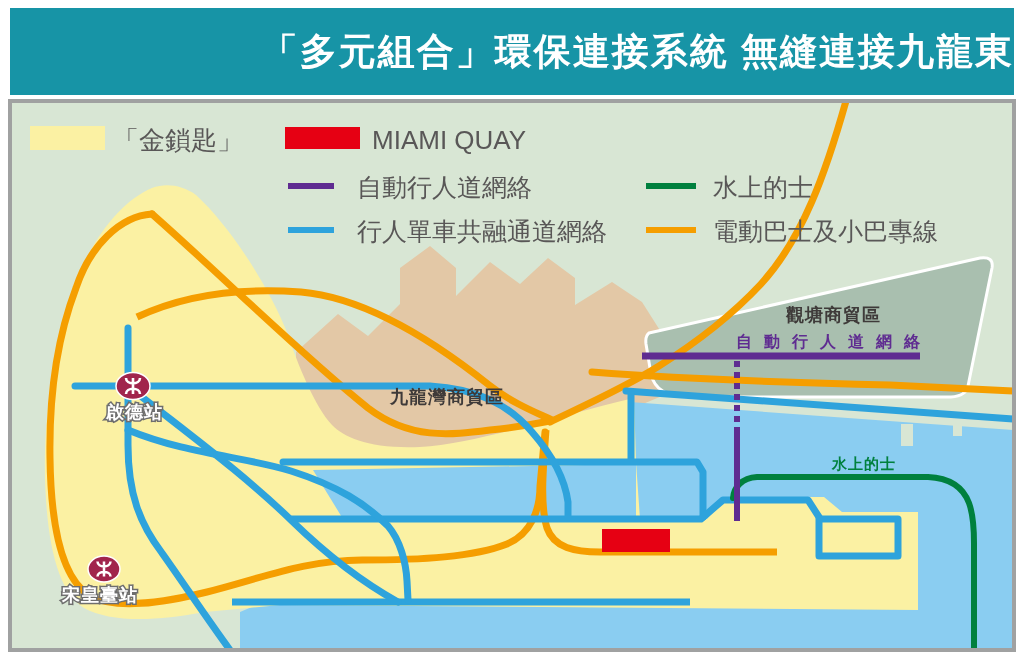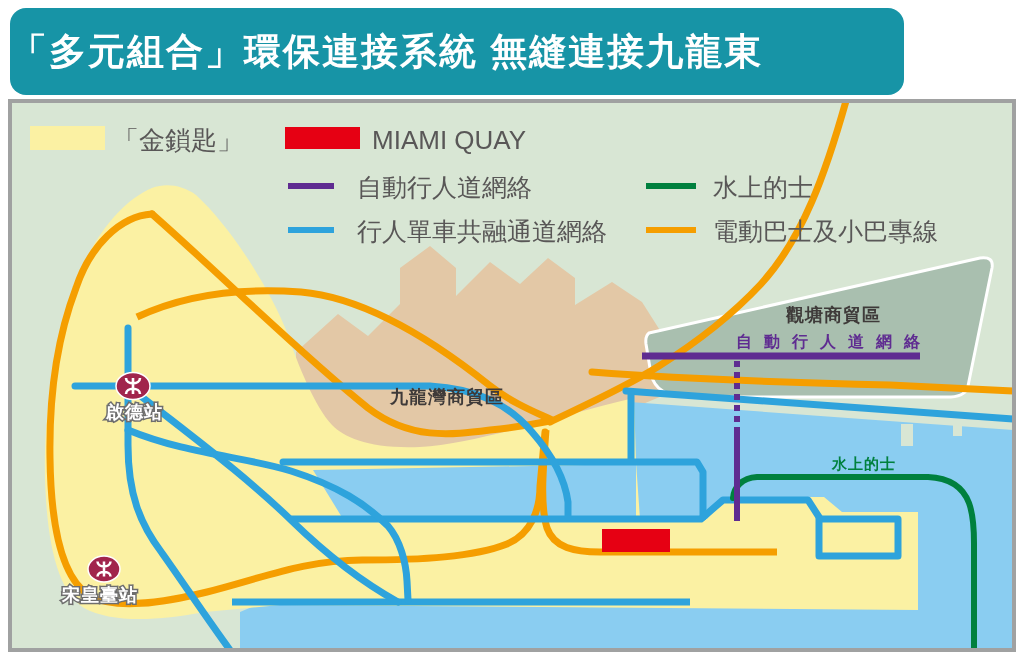--- a/index.html
+++ b/index.html
@@ -1,18 +1,18 @@
 <!DOCTYPE html>
 <html><head>
 <meta charset="utf-8">
 <style>
   html,body{margin:0;padding:0;background:#ffffff;font-family:"Liberation Sans",sans-serif;}
   .page{position:relative;width:1024px;height:657px;background:#ffffff;overflow:hidden;}
-  .titlebar{position:absolute;left:10px;top:8px;width:894px;height:87px;background:#1794a6;
-    display:flex;align-items:center;justify-content:flex-start;border-radius:16px;}
+  .titlebar{position:absolute;left:10px;top:8px;width:1004px;height:87px;background:#1794a6;
+    display:flex;align-items:center;justify-content:flex-end;}
   .titlebar h1{margin:0;color:#ffffff;font-size:37px;font-weight:bold;letter-spacing:2px;}
   .mapwrap{position:absolute;left:8px;top:99px;width:1008px;height:553px;}
   svg text{font-family:"Liberation Sans",sans-serif;}
   .legend-label{fill:#595757;font-size:25px;}
   .legend-label-big{fill:#595757;font-size:26px;}
   .district-label{fill:#3e3a39;font-size:18px;font-weight:bold;letter-spacing:1px;}
   .purple-label{fill:#5f2c91;font-size:16px;font-weight:bold;letter-spacing:12px;}
   .green-label{fill:#00803e;font-size:15px;font-weight:bold;letter-spacing:1px;}
   .station-label{fill:#ffffff;font-size:18px;font-weight:bold;stroke:#6e6e6e;stroke-width:3px;paint-order:stroke;letter-spacing:1px;}
 </style>

